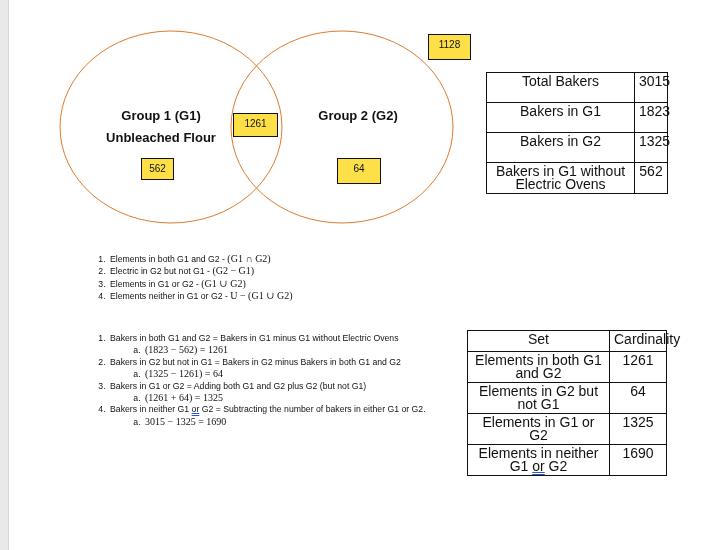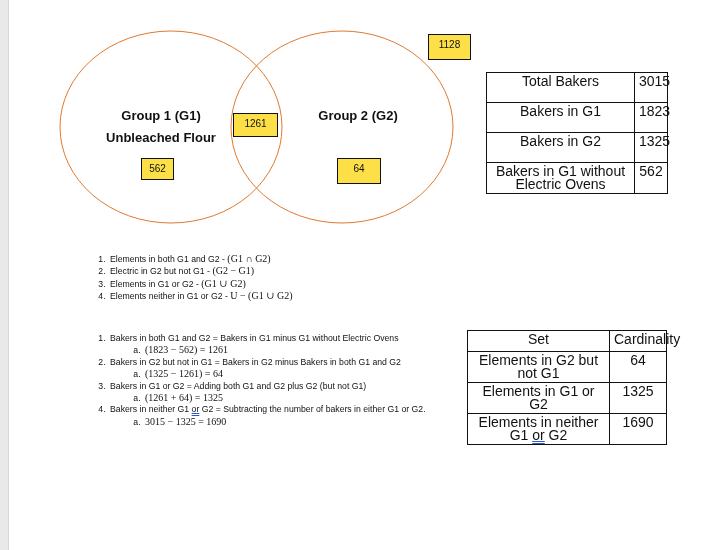--- a/index.html
+++ b/index.html
@@ -128,20 +128,24 @@
 <table class="doc" style="left:467px;top:330px;width:199px;">
   <colgroup>
       <col style="width:142px">
       <col style="width:57px">
     </colgroup>
   <tbody>
       <tr style="height:21px">
     <td>Set</td>
     <td>Cardinality</td>
   </tr>
+  <tr style="height:23px">
+    <td>Elements in both G1 and G2</td>
+    <td>1261</td>
+  </tr>
   <tr style="height:14px">
     <td>Elements in G2 but not G1</td>
     <td>64</td>
   </tr>
   <tr style="height:23px">
     <td>Elements in G1 or G2</td>
     <td>1325</td>
   </tr>
   <tr style="height:22px">
     <td><span>Elements in neither G1 </span><span class="squiggle">or</span><span> G2</span></td>

